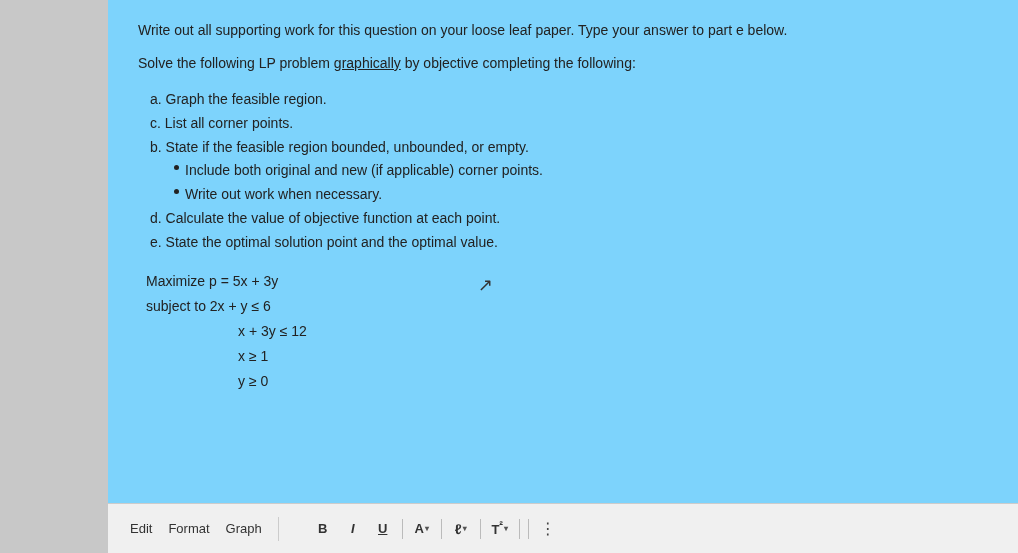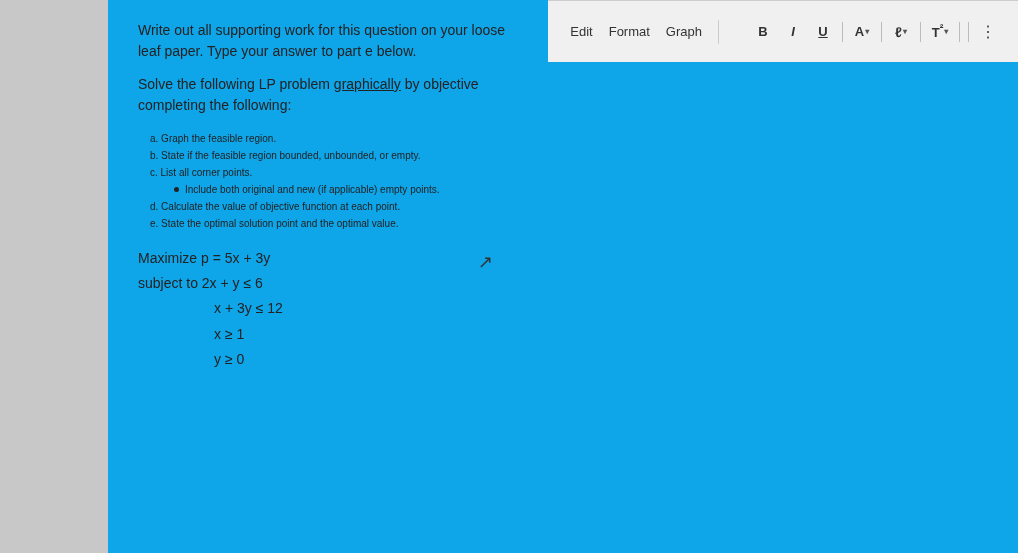--- a/index.html
+++ b/index.html
@@ -25,23 +25,23 @@
     }
 
     .left-sidebar {
       width: 108px;
       background-color: #c8c8c8;
       flex-shrink: 0;
     }
 
     .content-area {
       flex: 1;
-      background-color: #0ea5e9;
-      display: flex;
-      flex-direction: row;
+      background-color: #7dd3fc;
+      display: flex;
+      flex-direction: column;
     }
 
     .document-body {
       flex: 1;
       padding: 20px 30px 10px 30px;
       overflow: hidden;
     }
 
     .intro-text {
       font-size: 14px;
@@ -54,21 +54,21 @@
       font-size: 14px;
       color: #222;
       margin-bottom: 14px;
       line-height: 1.5;
     }
 
     .solve-text u {
     }
 
     .list-section {
-      font-size: 10px;
+      font-size: 14px;
       color: #222;
       line-height: 1.7;
       margin-bottom: 14px;
     }
 
     .list-item {
       margin-left: 12px;
     }
 
     .sub-list-item {
@@ -90,38 +90,39 @@
     .math-section {
       font-size: 14px;
       color: #222;
       line-height: 1.8;
       margin-bottom: 10px;
       position: relative;
     }
 
     .math-line {
       display: block;
+      margin-left: 8px;
     }
 
     .math-indent {
       display: block;
-      margin-left: 76px;
+      margin-left: 100px;
     }
 
     .cursor-arrow {
       position: absolute;
       top: 0;
       left: 340px;
       font-size: 18px;
       color: #333;
       transform: scaleX(-1) rotate(0deg);
     }
 
     .bottom-toolbar {
-      height: 62px;
+      height: 50px;
       background-color: #f0f0f0;
       border-top: 1px solid #ccc;
       display: flex;
       align-items: center;
       padding: 0 16px;
       gap: 6px;
     }
 
     .toolbar-menu {
       display: flex;
@@ -211,25 +212,29 @@
     <div class="document-body">
 
       <p class="intro-text">Write out all supporting work for this question on your loose leaf paper.  Type your answer to part e below.</p>
 
       <p class="solve-text">
         <span>Solve the following LP problem </span><u>graphically</u><span> by objective completing the following:</span>
       </p>
 
       <div class="list-section">
         <div class="list-item">a. Graph the feasible region.</div>
+        <div class="list-item">c. List all corner points.</div>
         <div class="list-item">b. State if the feasible region bounded, unbounded, or empty.</div>
-        <div class="list-item">c. List all corner points.</div>
         <div class="sub-list-item">
           <span class="bullet-dot"></span>
-          <span>Include both original and new (if applicable) empty points.</span>
+          <span>Include both original and new (if applicable) corner points.</span>
+        </div>
+        <div class="sub-list-item">
+          <span class="bullet-dot"></span>
+          <span>Write out work when necessary.</span>
         </div>
         <div class="list-item">d. Calculate the value of objective function at each point.</div>
         <div class="list-item">e. State the optimal solution point and the optimal value.</div>
       </div>
 
       <div class="math-section">
         <span class="math-line">Maximize p = 5x + 3y</span>
         <span class="math-line">subject to 2x + y ≤ 6</span>
         <span class="math-indent">x + 3y ≤ 12</span>
         <span class="math-indent">x ≥ 1</span>

